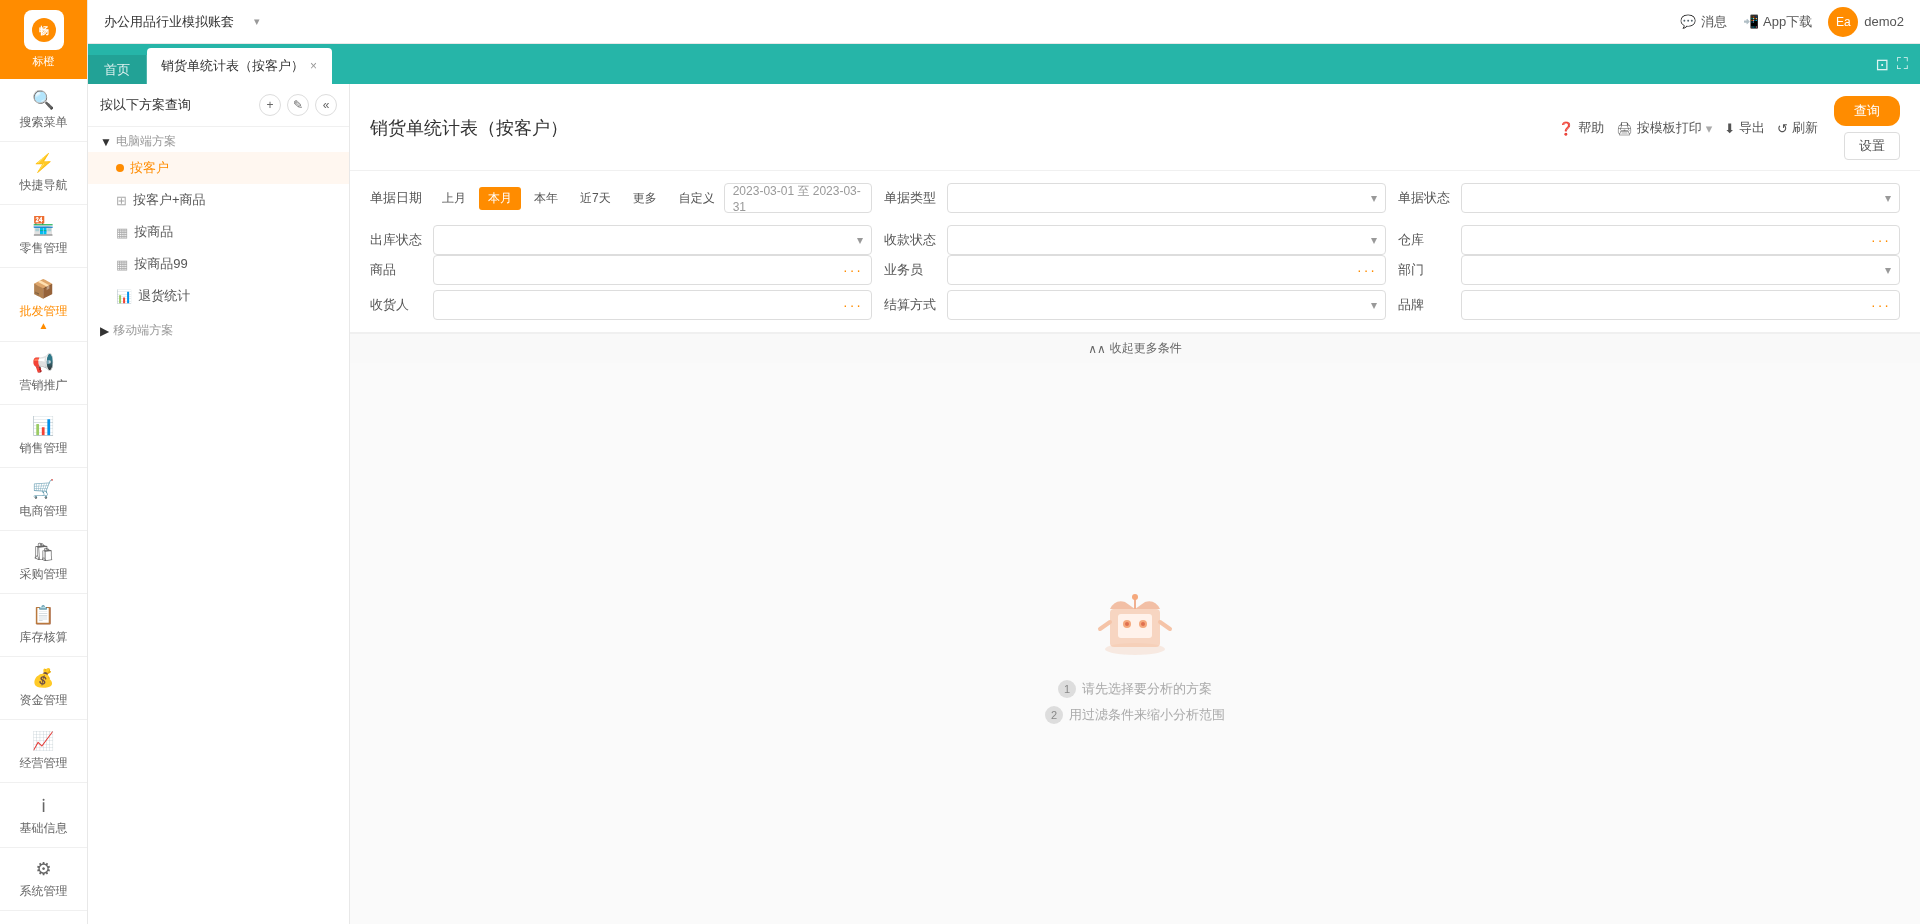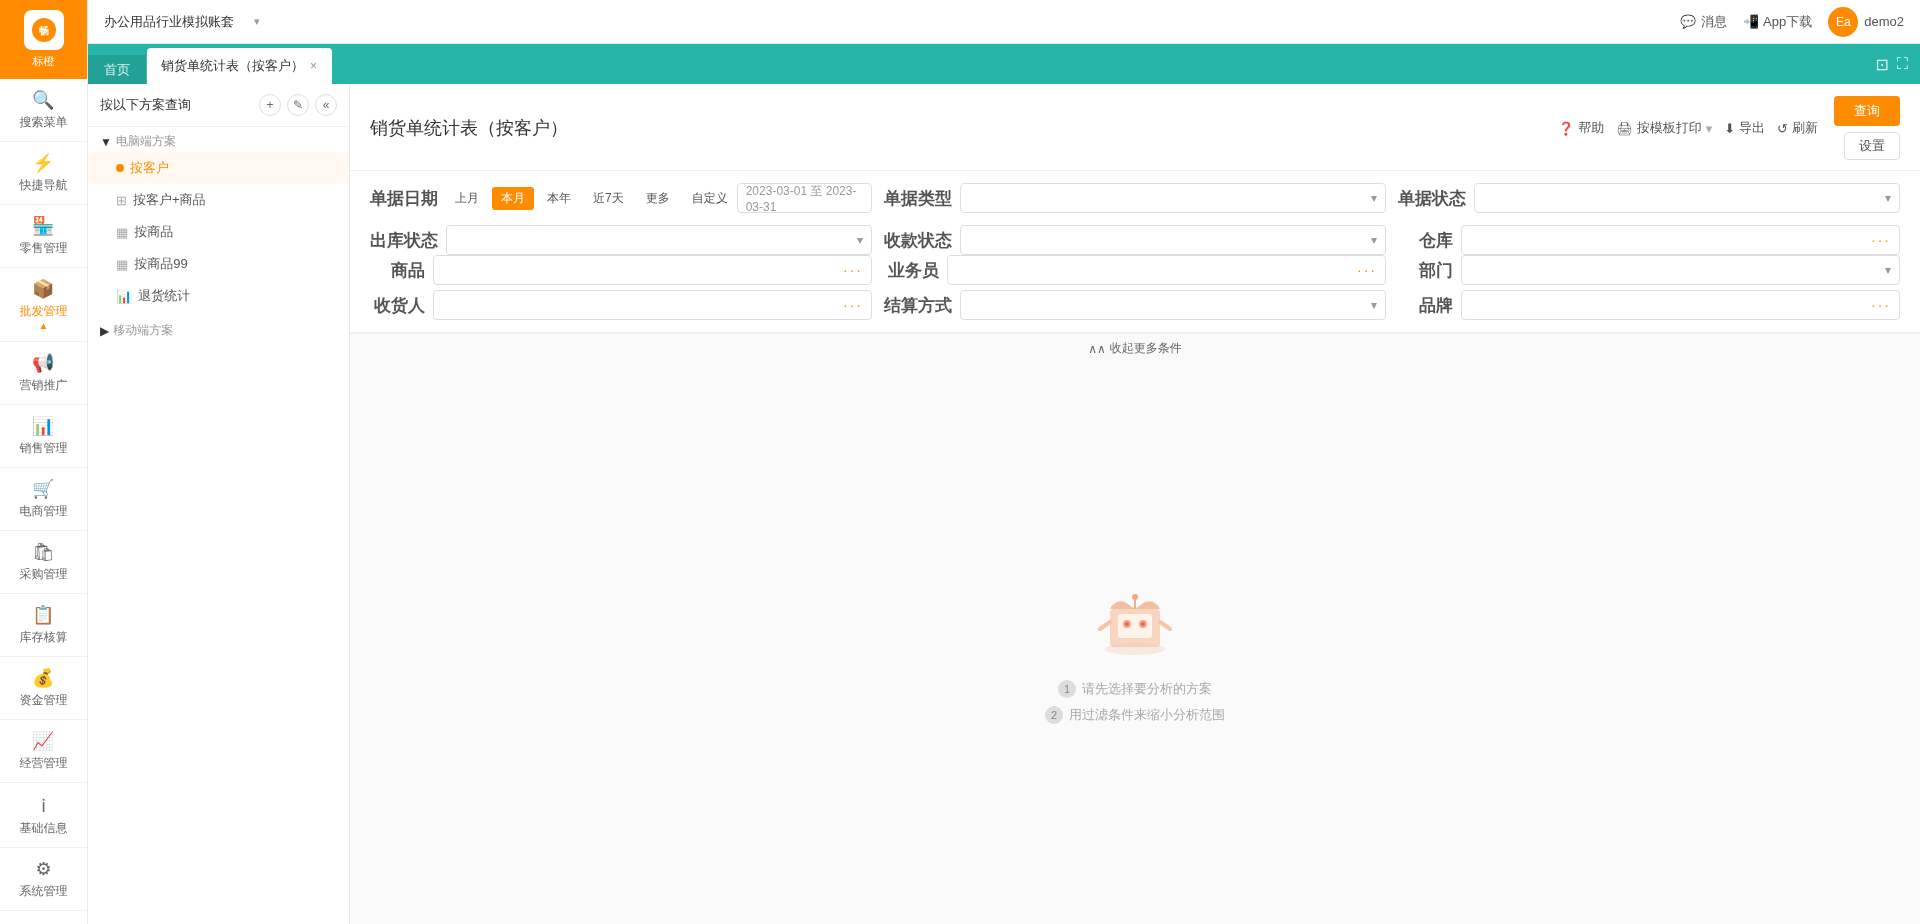--- a/index.html
+++ b/index.html
@@ -218,21 +218,21 @@
     .page-title { font-size: 18px; color: #333; font-weight: 500; }
     .page-actions { display: flex; align-items: center; gap: 12px; }
     .page-action-btn {
       display: flex; align-items: center; gap: 4px;
       color: #555; font-size: 13px; cursor: pointer;
     }
     .btn-query {
       background: #ff8c00;
       color: white;
       border: none;
-      border-radius: 4px;
+      border-radius: 12px;
       padding: 6px 20px;
       font-size: 13px;
       cursor: pointer;
       display: block;
     }
     .btn-settings {
       background: #fff;
       color: #555;
       border: 1px solid #ddd;
       border-radius: 4px;
@@ -243,25 +243,23 @@
     }
 
     
     .filter-area {
       background: #fff;
       padding: 12px 20px;
       border-bottom: 1px solid #f0f0f0;
     }
     .filter-label {
       color: #555;
-      font-size: 17px;
+      font-size: 13px;
       white-space: nowrap;
       min-width: 55px;
-      text-align: right;
-      font-weight: bold;
     }
     .filter-control {
       flex: 1;
       display: flex;
       align-items: center;
       border: 1px solid #ddd;
       border-radius: 4px;
       height: 30px;
       padding: 0 8px;
       background: #fff;

